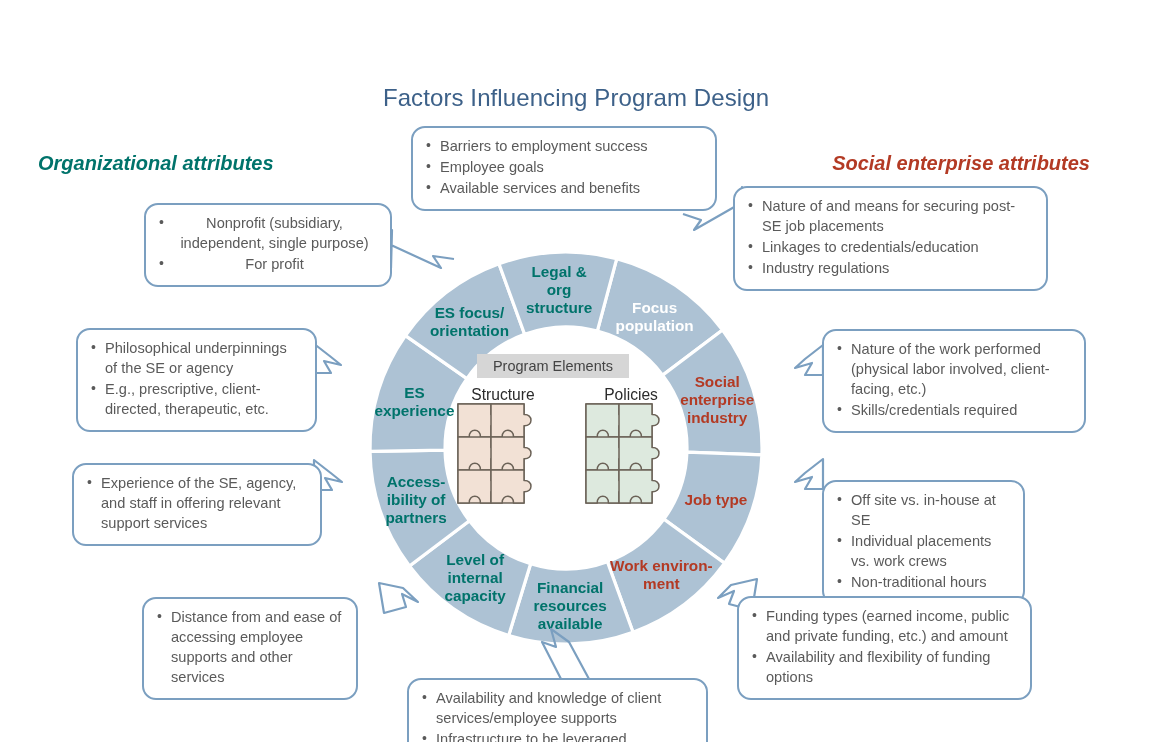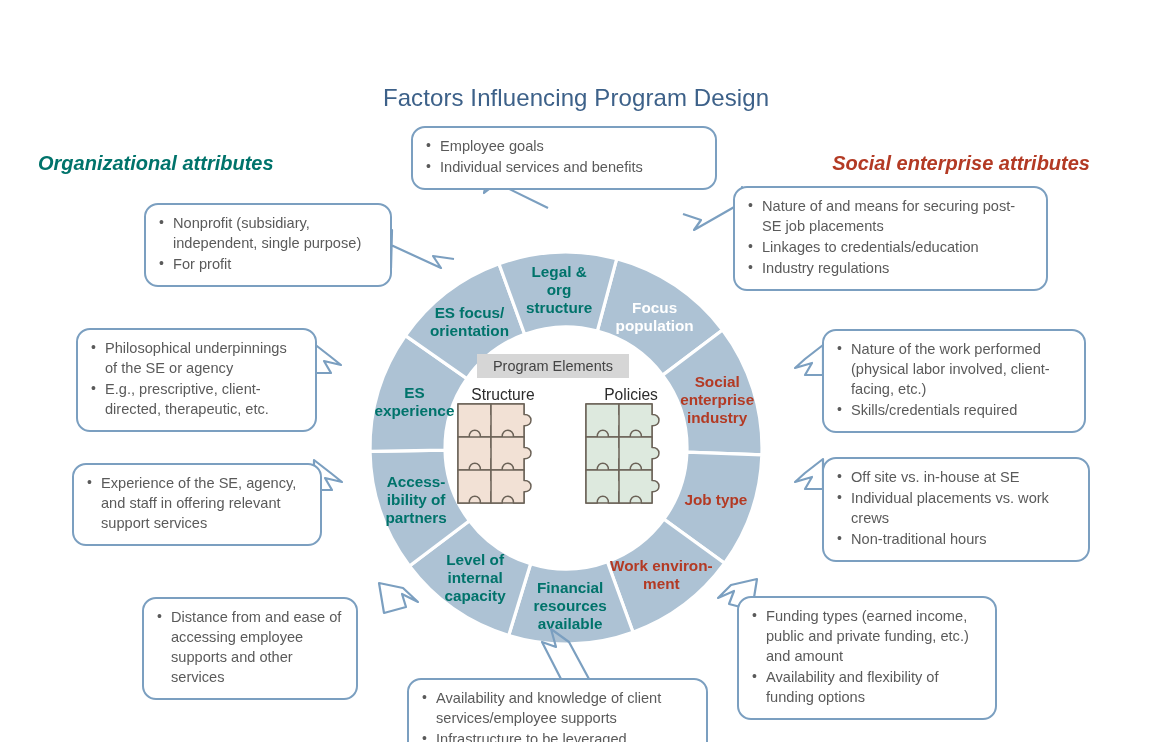--- a/index.html
+++ b/index.html
@@ -160,26 +160,27 @@
         <path d="M161,0 L194,0 L194,10.56 C203.3,9.9 203.3,22.44 194,21.78 L194,33 L183.44,33 C184.1,24.009999999999998 171.56,24.009999999999998 172.22,33 L161,33 Z" fill="#dde9de" stroke="#6b6257" stroke-width="1.5" stroke-linejoin="round"></path>
         <path d="M128,33 L161,33 L161,43.56 C170.3,42.9 170.3,55.44 161,54.78 L161,66 L150.44,66 C151.1,57.01 138.56,57.01 139.22,66 L128,66 Z" fill="#dde9de" stroke="#6b6257" stroke-width="1.5" stroke-linejoin="round"></path>
         <path d="M161,33 L194,33 L194,43.56 C203.3,42.9 203.3,55.44 194,54.78 L194,66 L183.44,66 C184.1,57.01 171.56,57.01 172.22,66 L161,66 Z" fill="#dde9de" stroke="#6b6257" stroke-width="1.5" stroke-linejoin="round"></path>
         <path d="M128,66 L161,66 L161,76.56 C170.3,75.9 170.3,88.44 161,87.78 L161,99 L150.44,99 C151.1,90.01 138.56,90.01 139.22,99 L128,99 Z" fill="#dde9de" stroke="#6b6257" stroke-width="1.5" stroke-linejoin="round"></path>
         <path d="M161,66 L194,66 L194,76.56 C203.3,75.9 203.3,88.44 194,87.78 L194,99 L183.44,99 C184.1,90.01 171.56,90.01 172.22,99 L161,99 Z" fill="#dde9de" stroke="#6b6257" stroke-width="1.5" stroke-linejoin="round"></path>
       </g>
     </svg>
 
   <div class="callout" style="left:411px;top:110px;width:306px;">
     <ul>
+        <li>Barriers to employment success</li>
         <li>Employee goals</li>
-        <li>Individual services and benefits</li>
-      </ul>
-  </div>
-
-  <div class="callout" style="left:144px;top:187px;width:248px;">
+        <li>Available services and benefits</li>
+      </ul>
+  </div>
+
+  <div class="callout" style="left:144px;top:187px;width:248px;text-align:center;">
     <ul>
         <li>Nonprofit (subsidiary, independent, single purpose)</li>
         <li>For profit</li>
       </ul>
   </div>
 
   <div class="callout" style="left:733px;top:170px;width:315px;">
     <ul>
         <li>Nature of and means for securing post-SE job placements</li>
         <li>Linkages to credentials/education</li>
@@ -200,35 +201,35 @@
         <li>Skills/credentials required</li>
       </ul>
   </div>
 
   <div class="callout" style="left:72px;top:447px;width:250px;">
     <ul>
         <li>Experience of the SE, agency, and staff in offering relevant support services</li>
       </ul>
   </div>
 
-  <div class="callout" style="left:822px;top:441px;width:268px;">
+  <div class="callout" style="left:822px;top:464px;width:203px;">
     <ul>
         <li>Off site vs. in-house at SE</li>
         <li>Individual placements vs. work crews</li>
         <li>Non-traditional hours</li>
       </ul>
   </div>
 
   <div class="callout" style="left:142px;top:581px;width:216px;">
     <ul>
         <li>Distance from and ease of accessing employee supports and other services</li>
       </ul>
   </div>
 
-  <div class="callout" style="left:737px;top:580px;width:260px;">
+  <div class="callout" style="left:737px;top:580px;width:295px;">
     <ul>
         <li>Funding types (earned income, public and private funding, etc.) and amount</li>
         <li>Availability and flexibility of funding options</li>
       </ul>
   </div>
 
   <div class="callout" style="left:407px;top:662px;width:301px;">
     <ul>
         <li>Availability and knowledge of client services/employee supports</li>
         <li>Infrastructure to be leveraged</li>

